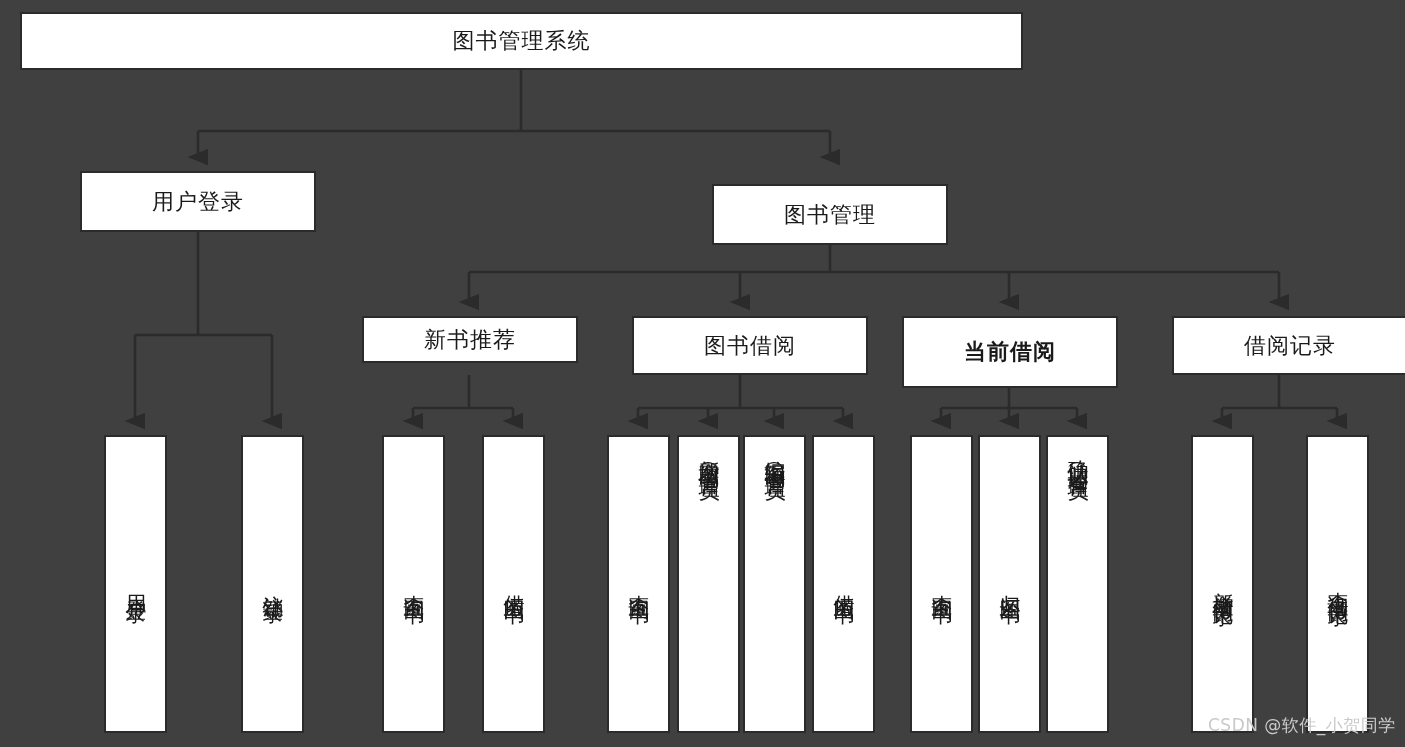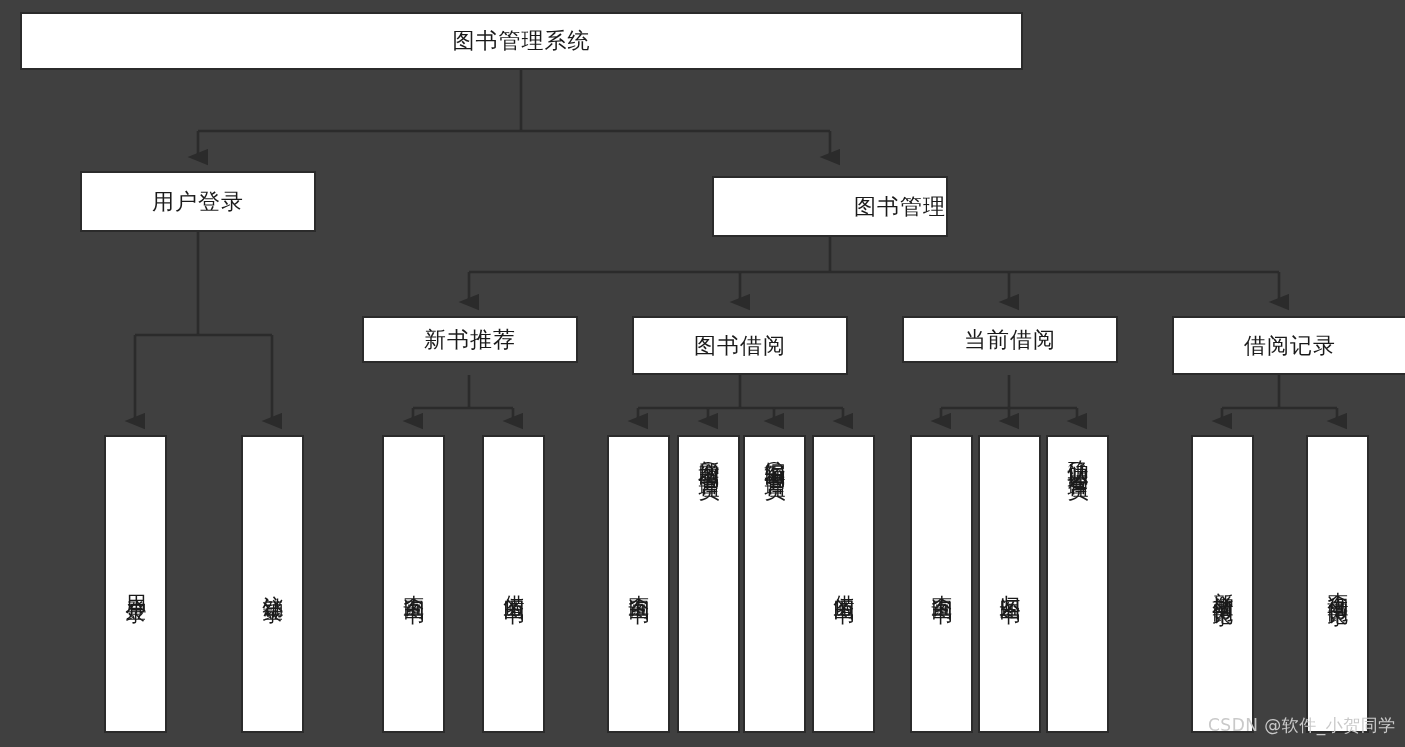--- a/index.html
+++ b/index.html
@@ -119,31 +119,31 @@
     </g>
   </svg>
 
   <div class="node horiz" style="left:20px; top:12px; width:1003px; height:58px;">
     <span>图书管理系统</span>
   </div>
 
   <div class="node horiz" style="left:80px; top:171px; width:236px; height:61px;">
     <span>用户登录</span>
   </div>
-  <div class="node horiz" style="left:712px; top:176px; width:236px; height:61px;justify-content:flex-end;">
+  <div class="node horiz" style="left:712px; top:184px; width:236px; height:61px;">
     <span>图书管理</span>
   </div>
 
   <div class="node horiz" style="left:362px; top:316px; width:216px; height:47px;">
     <span>新书推荐</span>
   </div>
-  <div class="node horiz" style="left:632px; top:316px; width:216px; height:59px;">
+  <div class="node horiz" style="left:632px; top:316px; width:236px; height:59px;">
     <span>图书借阅</span>
   </div>
-  <div class="node horiz" style="left:902px; top:316px; width:216px; height:47px;">
+  <div class="node horiz" style="left:902px; top:316px; width:216px; height:72px;font-weight:bold;">
     <span>当前借阅</span>
   </div>
   <div class="node horiz" style="left:1172px; top:316px; width:236px; height:59px;">
     <span>借阅记录</span>
   </div>
 
   <div class="node vert centered" style="left:104px; top:435px; width:63px; height:298px;">
     <span class="vtext">用户登录</span>
   </div>
   <div class="node vert centered" style="left:241px; top:435px; width:63px; height:298px;">

